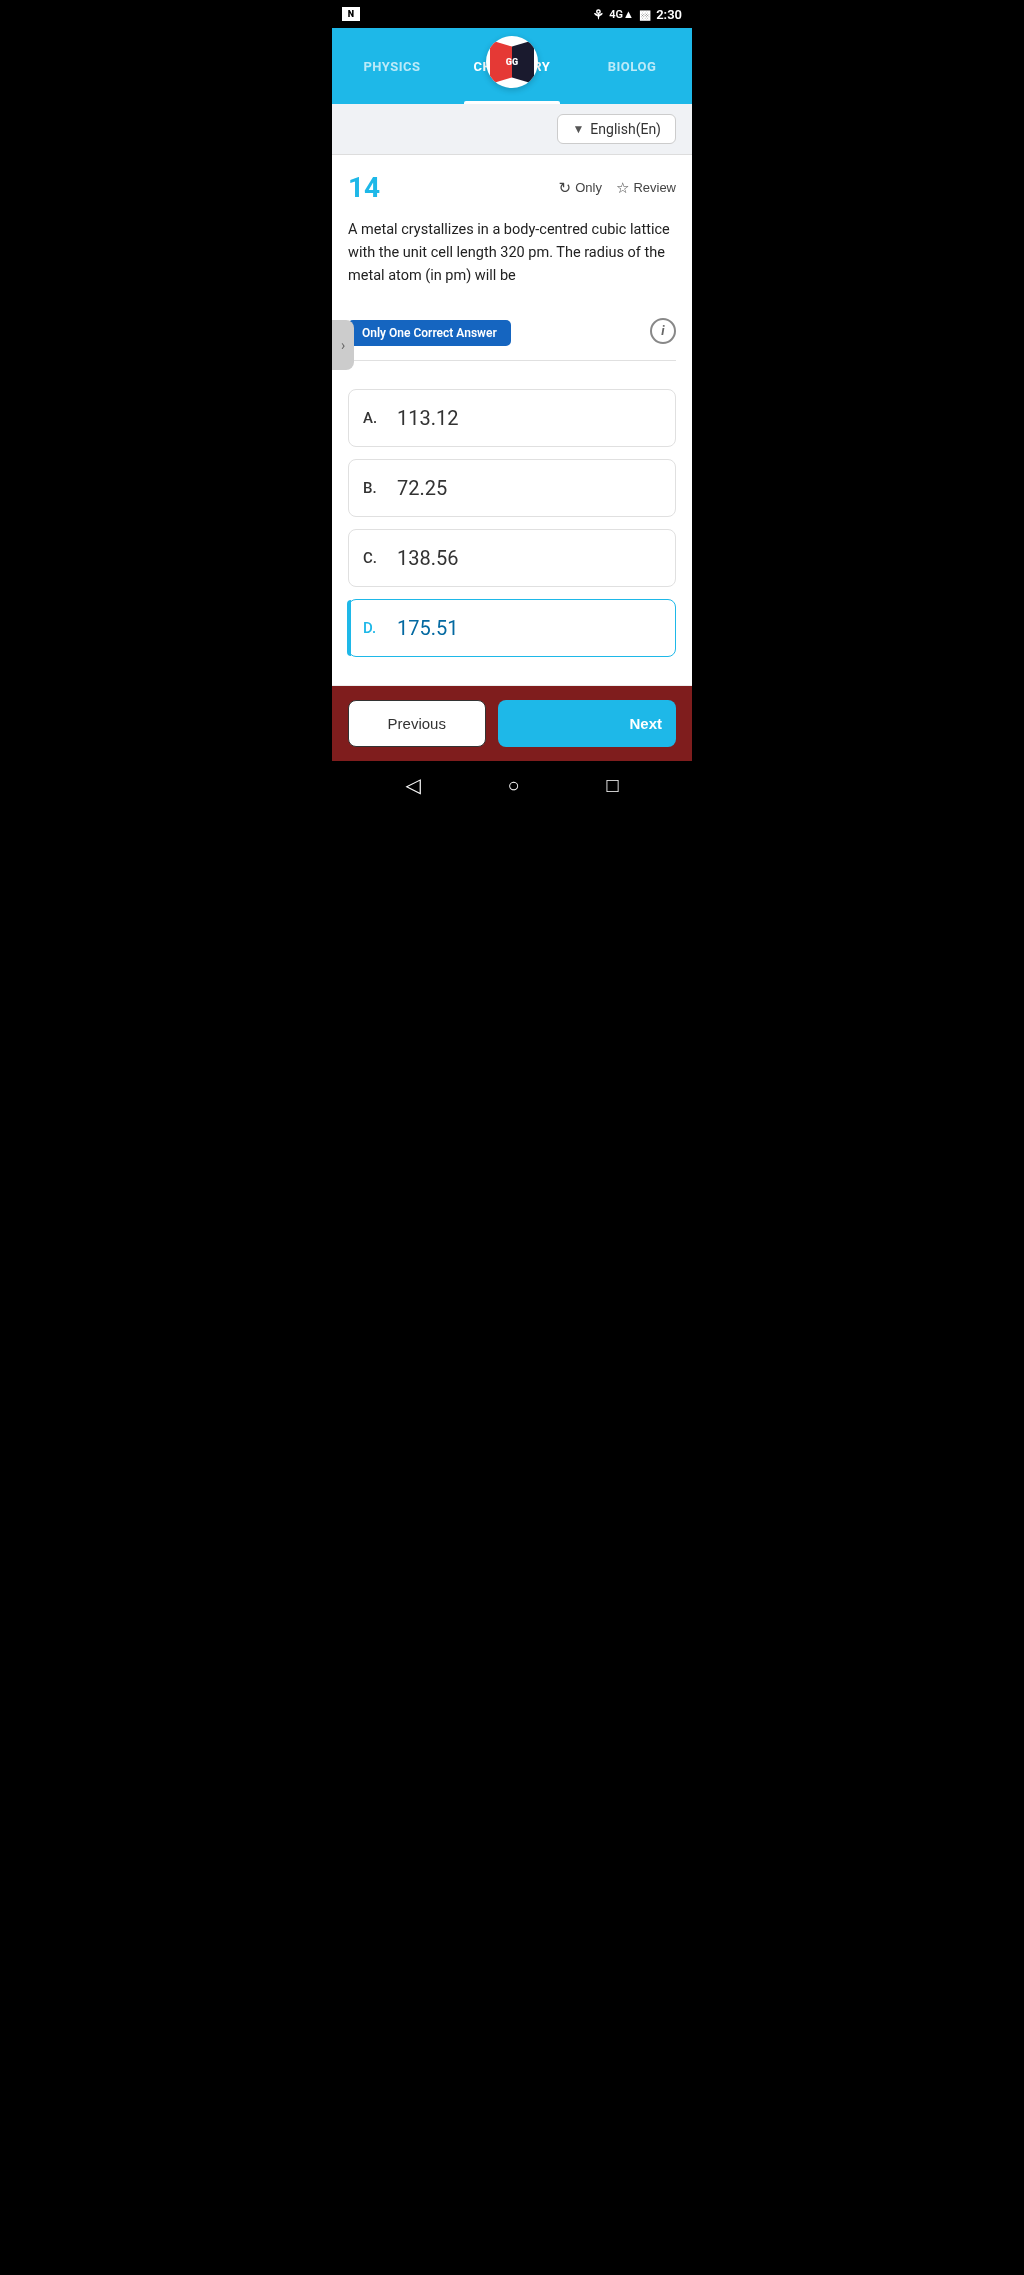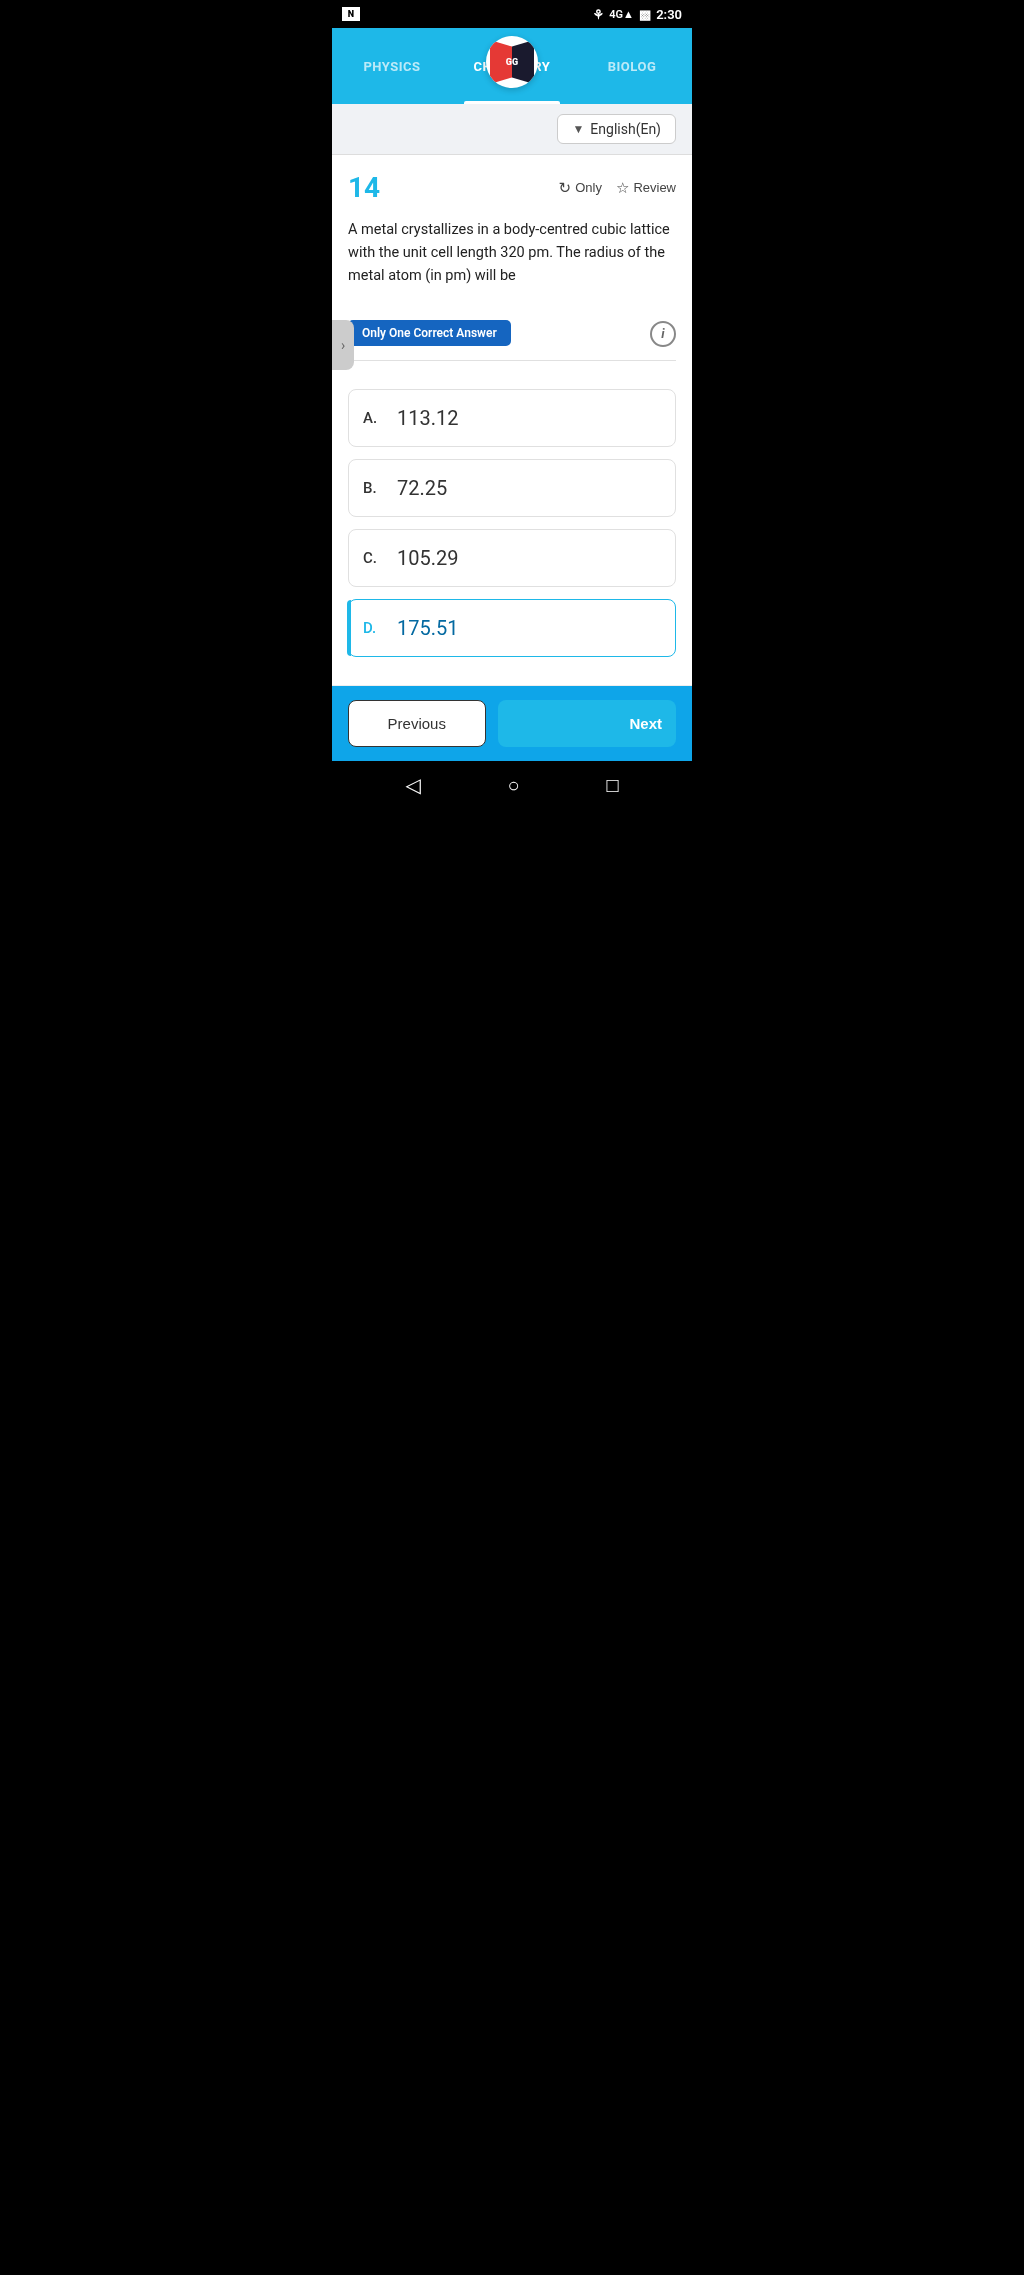--- a/index.html
+++ b/index.html
@@ -214,21 +214,20 @@
       width: 26px; height: 26px;
       border-radius: 50%;
       border: 2px solid #888;
       display: flex; align-items: center; justify-content: center;
       font-size: 13px; color: #666; font-style: italic; font-weight: 700;
       cursor: pointer;
     }
     .badge-row {
       display: flex;
       justify-content: space-between;
-      align-items: center;
       margin-bottom: 8px;
     }
 
     
     .divider {
       height: 1px;
       background: #e0e0e0;
       margin: 10px 0;
     }
 
@@ -278,21 +277,21 @@
     }
     .option-item.selected .option-value {
       color: #0369a1;
     }
 
     
     .nav-buttons {
       display: flex;
       gap: 12px;
       padding: 14px 16px;
-      background: #0ea5e9;
+      background: #7f1d1d;
       border-top: 1px solid #eee;
     }
     .btn-prev {
       flex: 1;
       padding: 14px;
       border: 1.5px solid #333;
       border-radius: 8px;
       background: #fff;
       font-size: 15px;
       font-weight: 500;
@@ -410,21 +409,21 @@
       <span class="option-value">113.12</span>
     </div>
 
     <div class="option-item">
       <span class="option-letter">B.</span>
       <span class="option-value">72.25</span>
     </div>
 
     <div class="option-item">
       <span class="option-letter">C.</span>
-      <span class="option-value">105.29</span>
+      <span class="option-value">138.56</span>
     </div>
 
     <div class="option-item selected">
       <span class="option-letter">D.</span>
       <span class="option-value">175.51</span>
     </div>
 
   </div>
 
   <div class="nav-buttons">

